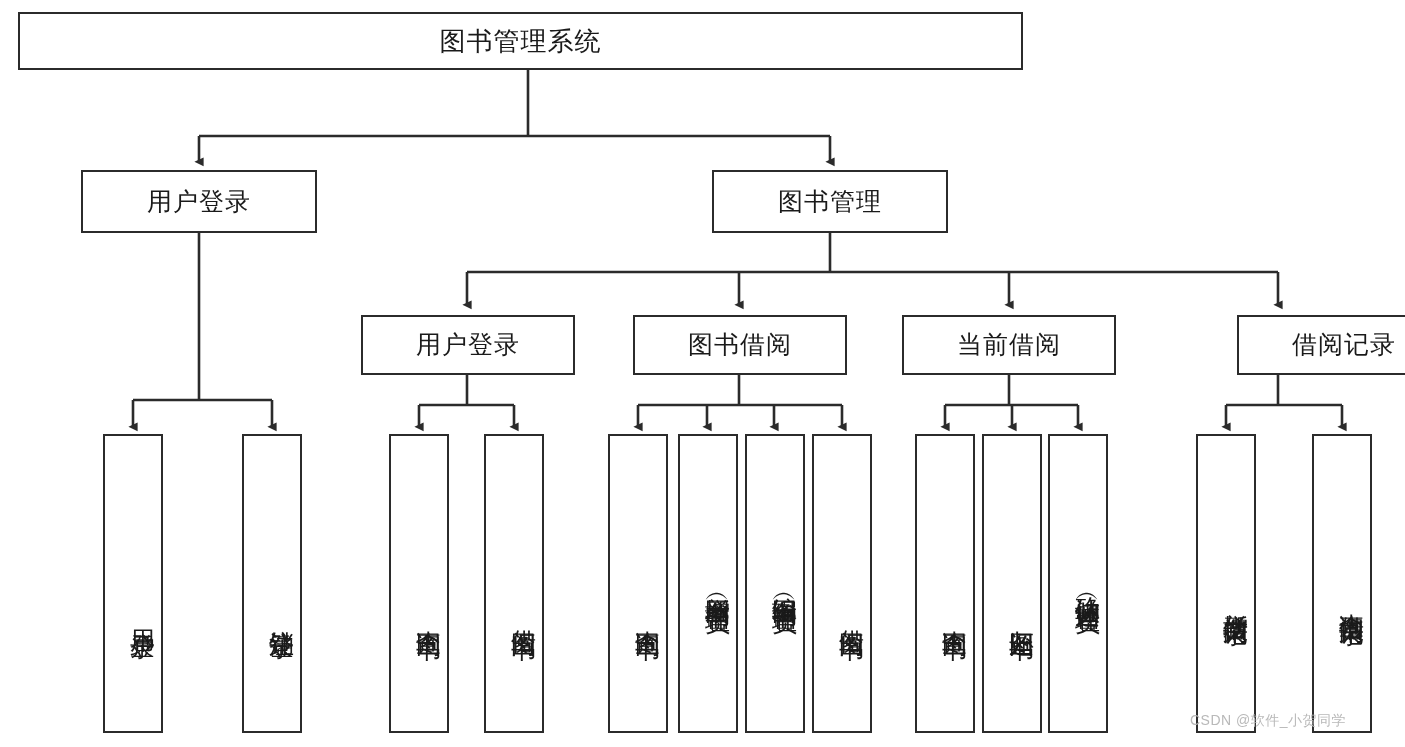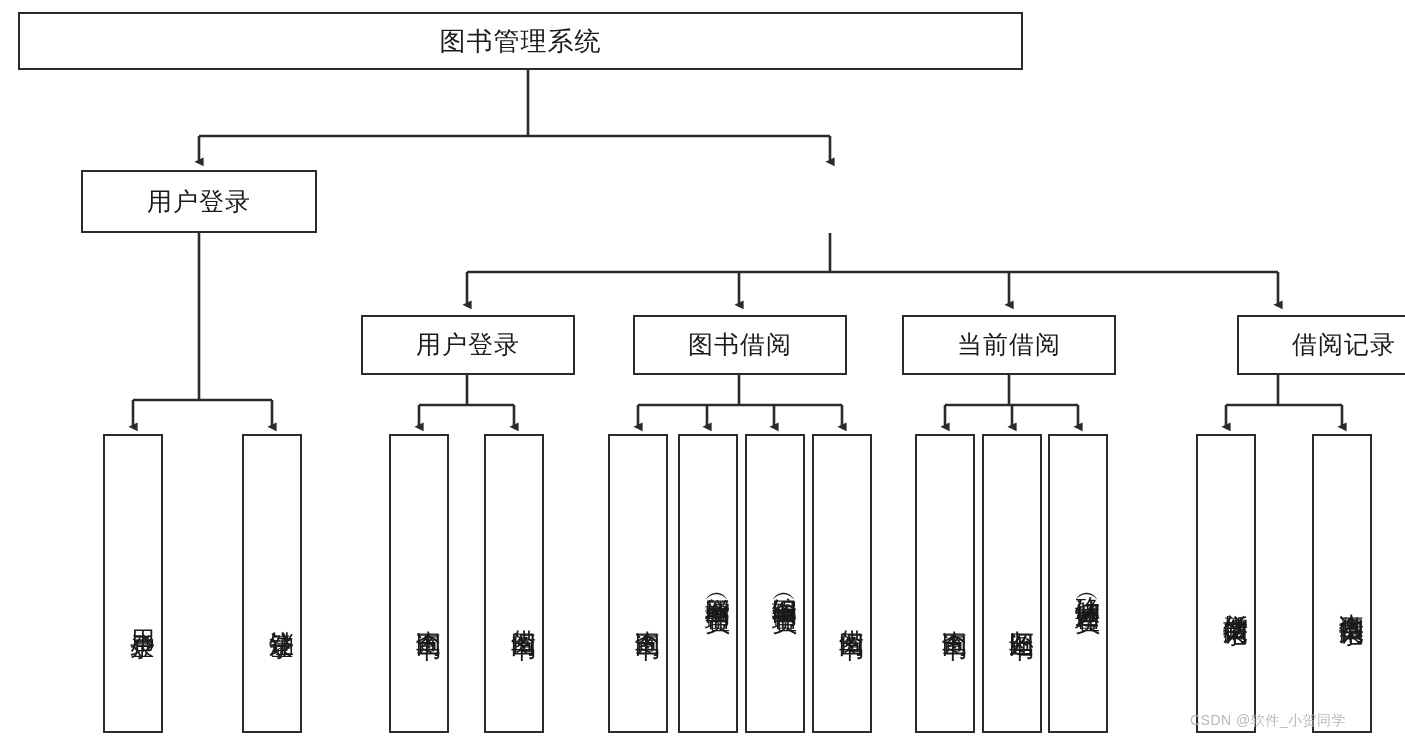--- a/index.html
+++ b/index.html
@@ -126,20 +126,23 @@
   </svg>
 
   <div class="node node-h node-root" style="left:18px; top:12px; width:1005px; height:58px;">
     <span>图书管理系统</span>
   </div>
 
   <div class="node node-h" style="left:81px; top:170px; width:236px; height:63px;">
     <span>用户登录</span>
   </div>
 
+  <div class="node node-h" style="left:712px; top:170px; width:236px; height:63px;">
+    <span>图书管理</span>
+  </div>
 
   <div class="node node-h" style="left:361px; top:315px; width:214px; height:60px;">
     <span>用户登录</span>
   </div>
 
   <div class="node node-h" style="left:633px; top:315px; width:214px; height:60px;">
     <span>图书借阅</span>
   </div>
 
   <div class="node node-h" style="left:902px; top:315px; width:214px; height:60px;">

